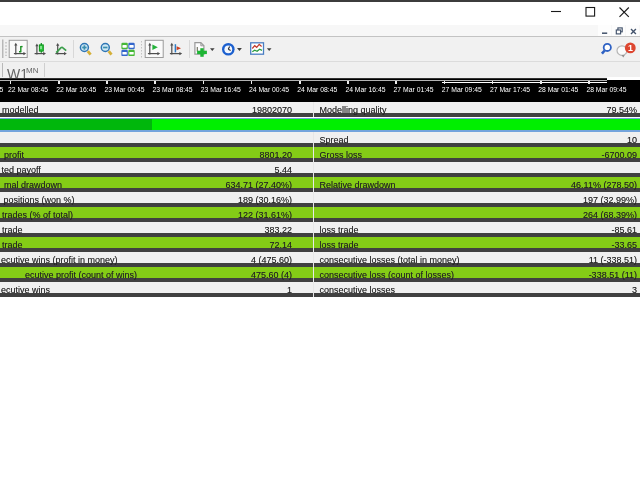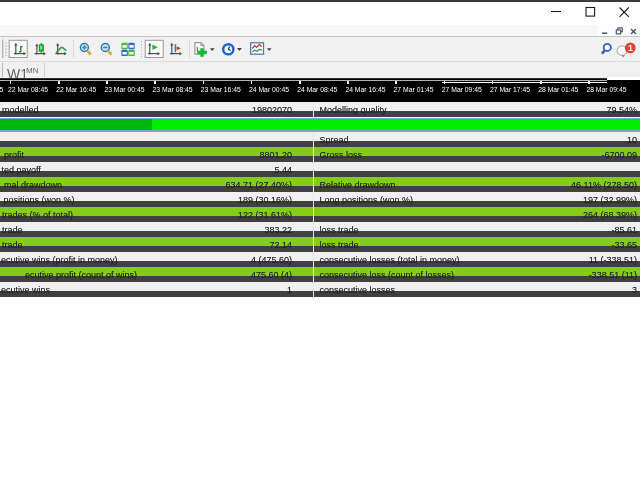--- a/index.html
+++ b/index.html
@@ -10,21 +10,21 @@
 #topborder{left:0;top:0;width:640px;height:2px;background:#3c3c3c;}
 #titlebar{left:0;top:2px;width:640px;height:23px;background:#ffffff;}
 #menurow2{left:0;top:25px;width:640px;height:11px;background:#f7f7f7;}
 #toolsep{left:0;top:36px;width:640px;height:1px;background:#c3c3c3;}
 #toolbar{left:0;top:37px;width:640px;height:24px;background:#f1f1f1;}
 #row2sep{left:0;top:61px;width:640px;height:1px;background:#dcdcdc;}
 #toolbar2{left:0;top:62px;width:640px;height:16px;background:#f0f0f0;}
 #darkline{left:0;top:77.5px;width:640px;height:1.6px;background:#333;}
 #axisbar{left:0;top:79px;width:640px;height:22.5px;background:#000;}
 
-.trow{position:absolute;left:0;width:640px;height:15px;box-sizing:border-box;border-bottom:6px solid #404040;font-size:9px;color:#222;text-shadow:0 0 0.6px rgba(40,40,40,0.5);}
+.trow{position:absolute;left:0;width:640px;height:15px;box-sizing:border-box;border-bottom:4px solid #404040;font-size:9px;color:#222;text-shadow:0 0 0.6px rgba(40,40,40,0.5);}
 .g{background:#f0f0f0;}
 .w{background:#84cc16;}
 .ll{position:absolute;top:1px;line-height:15px;white-space:nowrap;}
 .lv{position:absolute;top:1px;right:348px;line-height:15px;white-space:nowrap;}
 .rl{position:absolute;left:319.5px;top:1px;line-height:15px;white-space:nowrap;}
 .rv{position:absolute;top:1px;right:3px;line-height:15px;white-space:nowrap;}
 .tick{position:absolute;width:1.5px;height:3px;background:#ececec;}
 .dlab{position:absolute;height:10px;line-height:10px;font-size:6.8px;color:#fff;white-space:nowrap;}
 </style>
 </head>
@@ -247,21 +247,20 @@
     </div>
     <div class="trow w" style="top:177px;">
       <span class="ll" style="left:4px;">mal drawdown</span>
       <span class="lv">634.71 (27.40%)</span>
       <span class="rl">Relative drawdown</span>
       <span class="rv">46.11% (278.50)</span>
     </div>
     <div class="trow g" style="top:192px;">
       <span class="ll" style="left:3.5px;">positions (won %)</span>
       <span class="lv">189 (30.16%)</span>
-      <span class="rl">Long positions (won %)</span>
       <span class="rv">197 (32.99%)</span>
     </div>
     <div class="trow w" style="top:207px;">
       <span class="ll" style="left:2px;">trades (% of total)</span>
       <span class="lv">122 (31.61%)</span>
       <span class="rv">264 (68.39%)</span>
     </div>
     <div class="trow g" style="top:222px;">
       <span class="ll" style="left:2px;">trade</span>
       <span class="lv">383.22</span>

